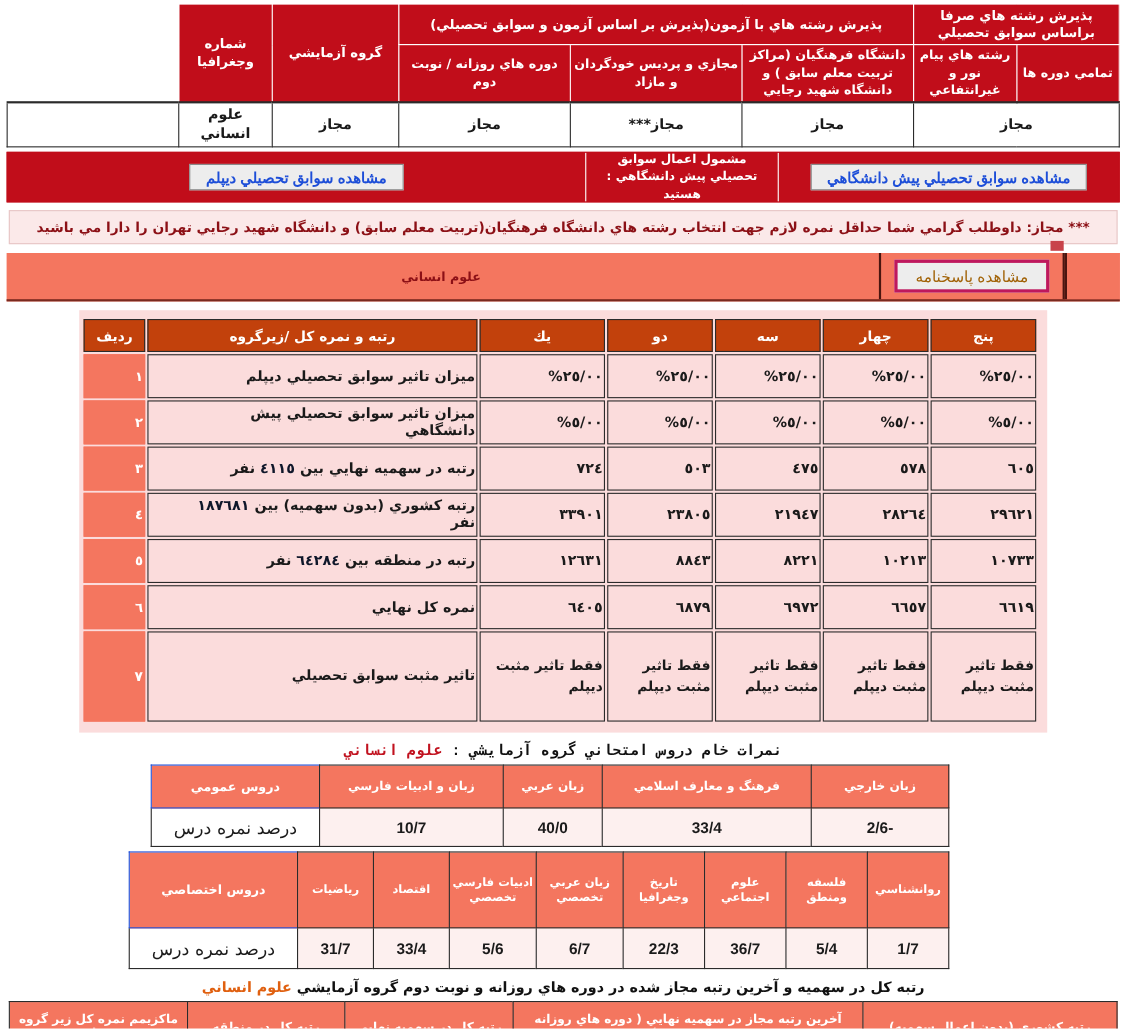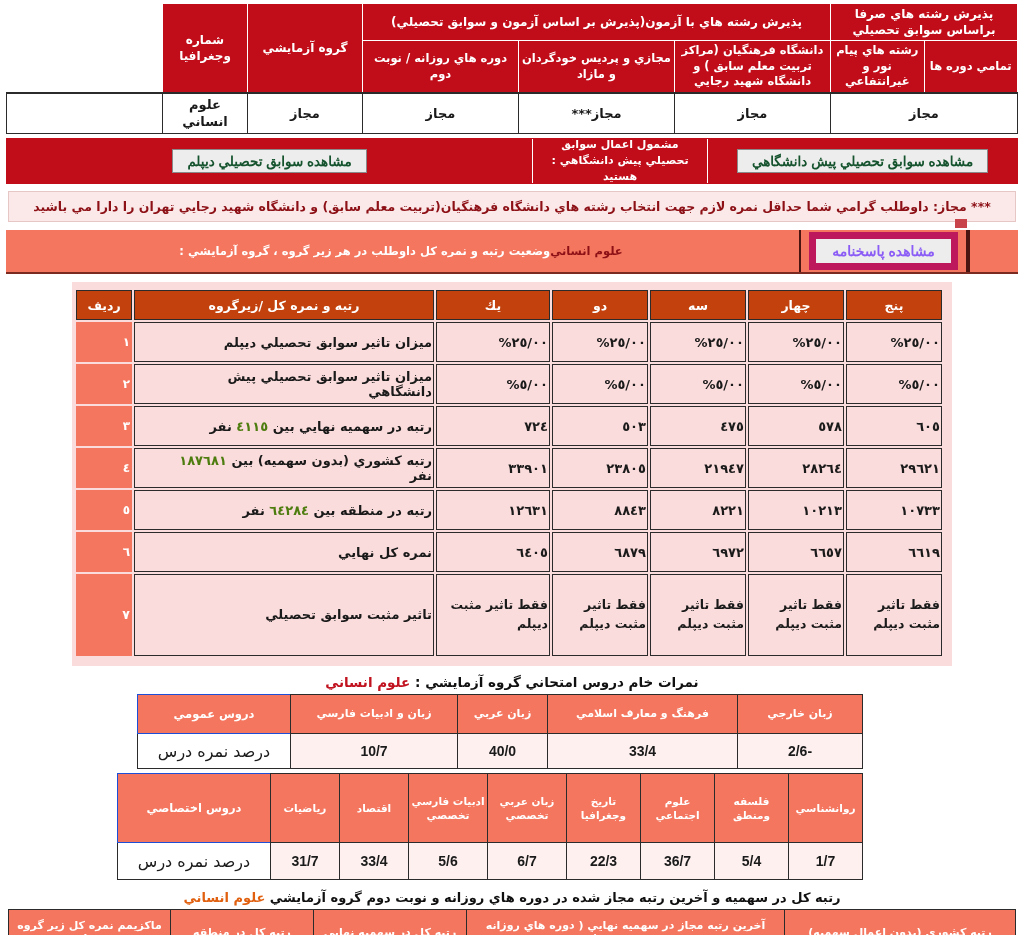--- a/index.html
+++ b/index.html
@@ -88,21 +88,21 @@
   .band .lbl {
     color: #ffffff;
     font-size: 11px;
     font-weight: bold;
     line-height: 1.45;
     text-align: center;
   }
   .band .btn {
     background: #ededed;
     border: 1px solid #8a8a8a;
-    color: #14532d;
+    color: #1d4ed8;
     font-size: 13.5px;
     font-weight: bold;
     padding: 3px 14px;
     letter-spacing: 1px;
     white-space: nowrap;
     cursor: pointer;
   }
 
   
   .notice {
@@ -148,24 +148,24 @@
     width: 165px;
     display: flex;
     align-items: center;
     justify-content: center;
     border-right: 2px solid #4a1510;
     border-left: 2px solid #4a1510;
   }
   .subhead .pad { width: 48px; border-left: 2px solid #4a1510; background:#f4765f; }
   .subhead .btn {
     background: #ededed;
-    border: 7px solid #be185d;
-    color: #8b5cf6;
+    border: 3px solid #be185d;
+    color: #a16207;
     font-size: 14px;
-    font-weight: bold;
+    font-weight: normal;
     padding: 4px 16px;
     letter-spacing: 1px;
     white-space: nowrap;
     cursor: pointer;
   }
 
   
   .main-wrap {
     margin: 8px 72px 0 72px;
     background: #fbdcdc;
@@ -195,31 +195,32 @@
     background: #f4765f;
     color: #ffffff;
     font-size: 12px;
     border: 1px solid #f4765f;
   }
   table.main td.lbl {
     font-size: 13px;
     color: #1a1a1a;
     padding-left: 44px;
   }
-  table.main td.lbl .num { color: #4d7c0f; }
+  table.main td.lbl .num { color: #0f172a; }
   table.main tr.tall td { height: 78px; font-size: 12.5px; line-height: 1.5; }
   table.main tr.tall td.lbl { font-size: 13px; margin-top: 28px; }
 
   
   .sect-title {
     text-align: center;
     font-size: 13.5px;
     font-weight: bold;
     color: #111;
     margin: 8px 0 4px 0;
+    font-family: Liberation Mono, monospace;
   }
   .sect-title .hl { color: #c1121f; }
 
   .scores {
     margin: 0 auto;
     width: 702px;
   }
   table.scores { border-collapse: collapse; table-layout: fixed; width: 100%; }
   table.scores th, table.scores td {
     border: 1px solid #2b2b2b;
@@ -326,21 +327,20 @@
     <span class="nub"></span>
   </div>
 
   <div class="subhead">
     <div class="pad"></div>
     <div class="btncell">
       <button class="btn">مشاهده پاسخنامه</button>
     </div>
     <div class="txt">
       <span class="hl">علوم انساني</span>
-      <span>وضعيت رتبه و نمره كل داوطلب در هر زير گروه ، گروه آزمايشي :</span>
     </div>
   </div>
 
   <div class="main-wrap">
     <table class="main" style="width:100%; table-layout:fixed;">
       <tbody>
           <tr>
         <th style="width:92px;">پنج</th>
         <th style="width:92px;">چهار</th>
         <th style="width:92px;">سه</th>

